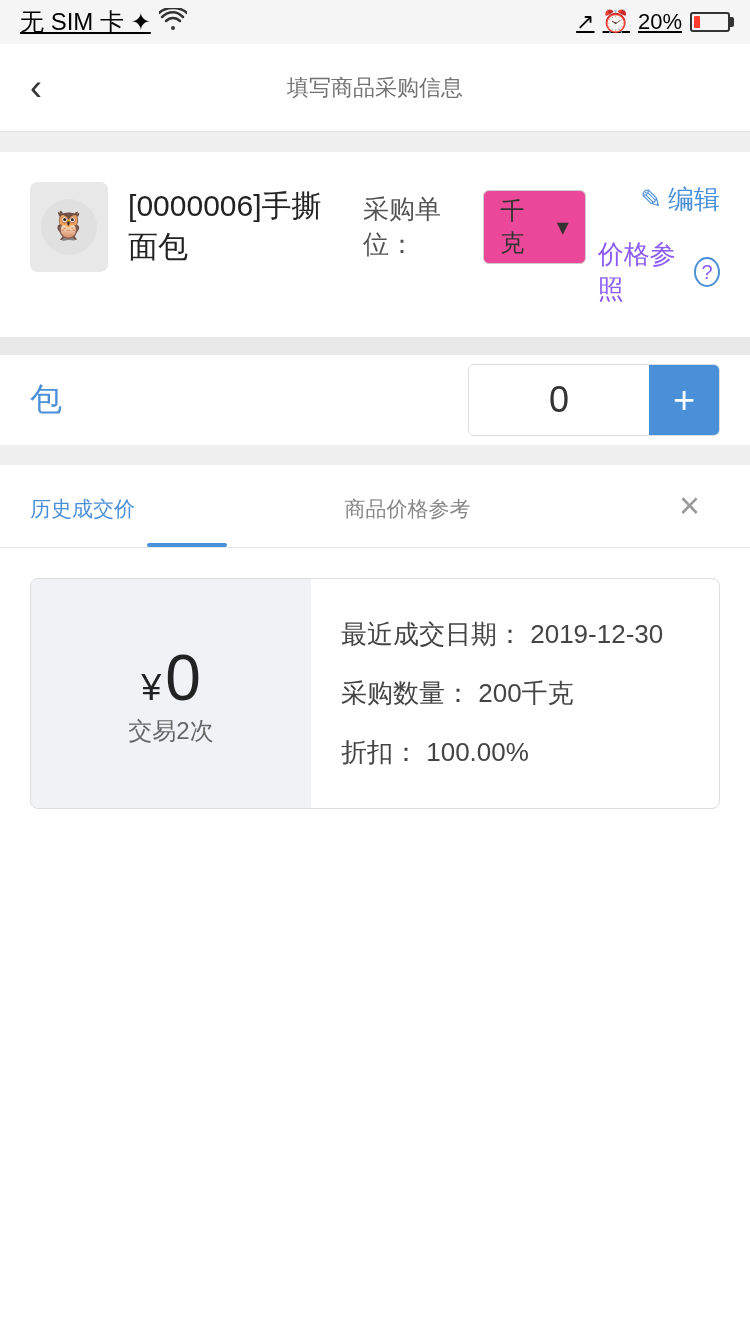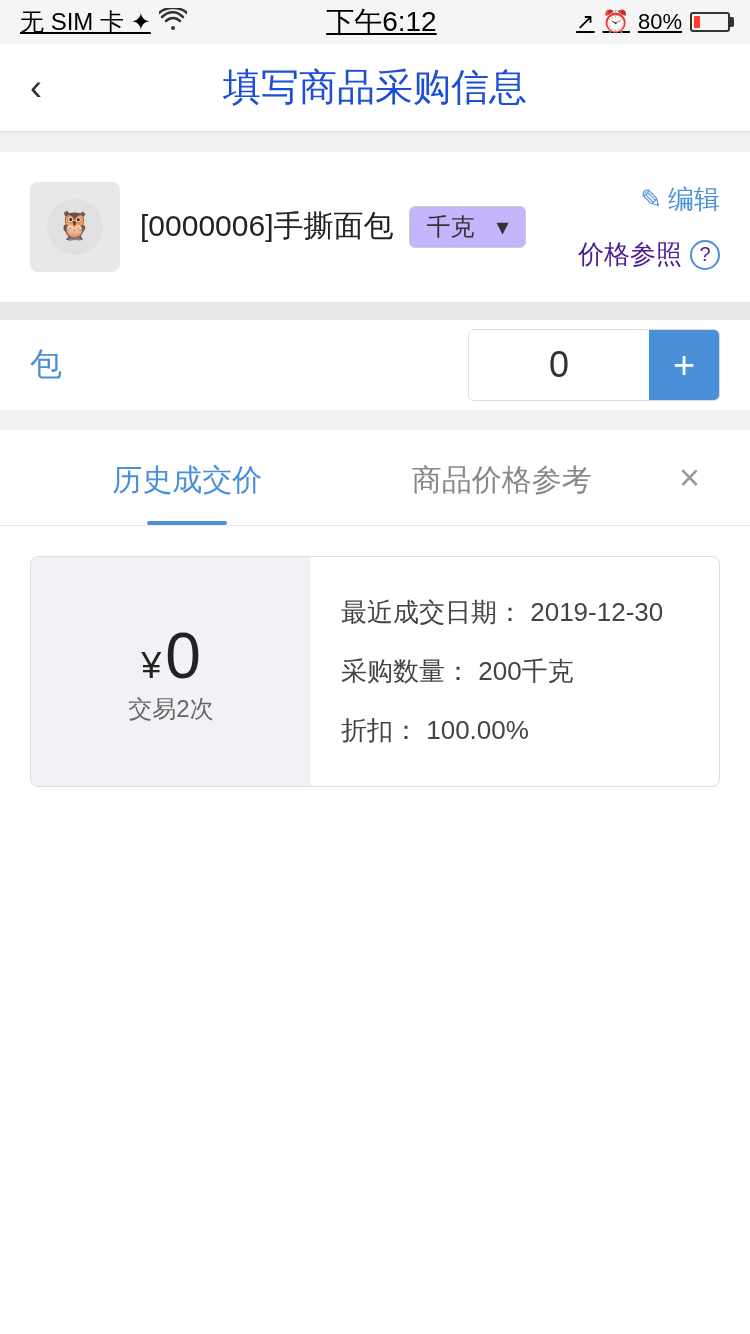--- a/index.html
+++ b/index.html
@@ -81,23 +81,23 @@
       border-bottom: 1px solid #e0e0e0;
     }
     .nav-back {
       position: absolute;
       left: 30px;
       font-size: 36px;
       color: #333;
       cursor: pointer;
     }
     .nav-title {
-      font-size: 38px;
-      font-weight: 500;
-      color: #1d4ed8;
+      font-size: 22px;
+      font-weight: 500;
+      color: #737373;
       font-family: Liberation Serif, serif;
     }
 
     
     .product-section {
       background: #ffffff;
       padding: 30px;
       margin-top: 20px;
     }
     .product-header {
@@ -138,35 +138,35 @@
       gap: 12px;
       font-size: 26px;
       color: #555;
     }
     .unit-select {
       border: 1px solid #ccc;
       border-radius: 6px;
       padding: 4px 16px;
       font-size: 24px;
       color: #333;
-      background: #c4b5fd;
+      background: #ec4899;
       display: flex;
       align-items: center;
       gap: 22px;
     }
     .product-edit {
       font-size: 26px;
       color: #4a90d9;
       display: flex;
       align-items: center;
       gap: 6px;
     }
     .price-ref {
       font-size: 26px;
-      color: #4c1d95;
+      color: #8b5cf6;
       display: flex;
       align-items: center;
       gap: 8px;
       margin-left: 12px;
     }
     .product-right {
       display: flex;
       flex-direction: column;
       align-items: flex-end;
       gap: 20px;
@@ -237,23 +237,22 @@
     }
     .tab-bar {
       display: flex;
       align-items: center;
       border-bottom: 1px solid #e8e8e8;
       position: relative;
       padding: 0 30px;
     }
     .tab-item {
       flex: 1;
-      text-align: center;
       padding: 30px 0 24px;
-      font-size: 30px;
+      font-size: 21px;
       color: #888;
       position: relative;
       cursor: pointer;
     }
     .tab-item.active {
       color: #4a90d9;
       font-weight: 500;
     }
     .tab-item.active::after {
       content: '';
@@ -343,25 +342,24 @@
     <span>无 SIM 卡 ✦</span>
     <span>
       <svg width="28" height="22" viewBox="0 0 28 22" fill="none">
         <path d="M14 18a2 2 0 1 1 0 4 2 2 0 0 1 0-4z" fill="#333"></path>
         <path d="M7 13c1.9-1.9 4.5-3 7-3s5.1 1.1 7 3" stroke="#333" stroke-width="2.5" fill="none" stroke-linecap="round"></path>
         <path d="M3 9c3-3 7-4.8 11-4.8S21 6 24 9" stroke="#333" stroke-width="2.5" fill="none" stroke-linecap="round"></path>
         <path d="M0 5C3.8 1.2 8.7 0 14 0s10.2 1.2 14 5" stroke="#333" stroke-width="2.5" fill="none" stroke-linecap="round"></path>
       </svg>
     </span>
   </div>
-  <div class="status-center">下午6:12</div>
   <div class="status-right">
     <span>↗</span>
     <span>⏰</span>
-    <span>80%</span>
+    <span>20%</span>
     <div class="battery-icon">
       <div class="battery-fill"></div>
     </div>
   </div>
 </div>
 
 <div class="nav-bar">
   <div class="nav-back">‹</div>
   <div class="nav-title">填写商品采购信息</div>
 </div>
@@ -372,20 +370,21 @@
       <div class="product-thumb">
 
         <svg width="60" height="60" viewBox="0 0 60 60" fill="none">
           <circle cx="30" cy="30" r="28" fill="#e0e0e0"></circle>
           <text x="30" y="38" text-anchor="middle" font-size="28" fill="#999">🦉</text>
         </svg>
       </div>
       <div class="product-info">
         <div class="product-name">[0000006]手撕面包</div>
         <div class="product-unit-row">
+          <span>采购单位：</span>
           <div class="unit-select">
             <span>千克</span>
             <span>▾</span>
           </div>
         </div>
       </div>
     </div>
     <div class="product-right">
       <div class="product-edit">
         <span>✎</span>

